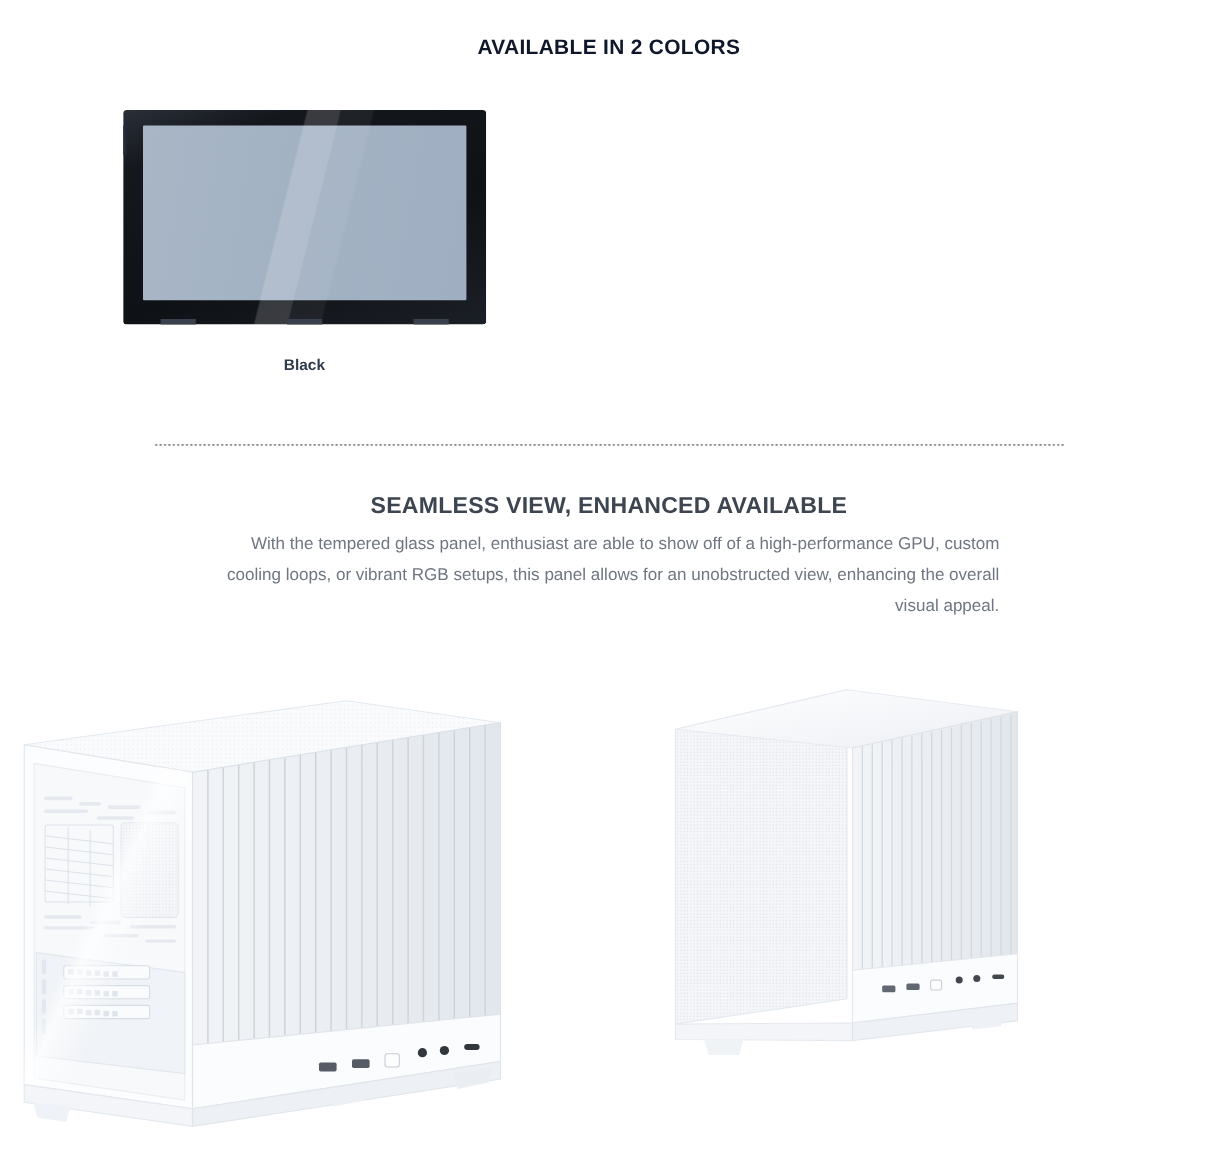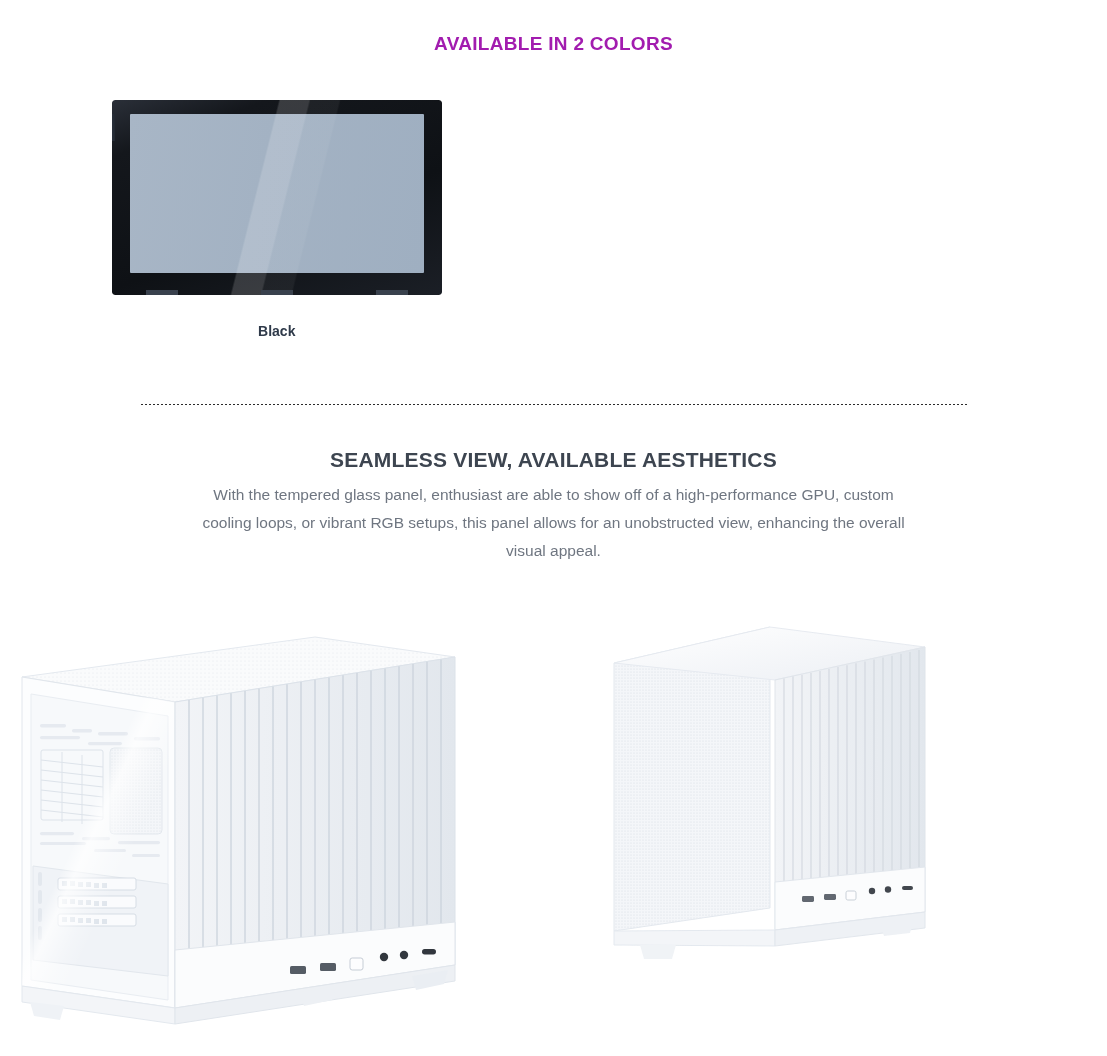--- a/index.html
+++ b/index.html
@@ -12,21 +12,21 @@
     overflow: hidden;
   }
 
   .page { position: relative; width: 1107px; height: 1056px; background:#fff; }
 
   
   .colors-title {
     position: absolute; top: 33px; left: 0; width: 1107px;
     text-align: center;
     font-size: 19px; font-weight: bold; letter-spacing: .3px;
-    color: #a21caf;
+    color: #0f172a;
   }
 
   .swatches {
     position: absolute; top: 100px; left: 0; width: 1107px;
     display: flex;
   }
   .swatch { width: 50%; display: flex; flex-direction: column; align-items: center; }
 
   
   .panel {
@@ -109,21 +109,21 @@
   
   .feature-title {
     position: absolute; top: 448px; left: 0; width: 1107px;
     text-align: center;
     font-size: 21px; font-weight: bold; letter-spacing: .2px;
     color: #3d4550;
   }
   .feature-body {
     position: absolute; top: 481px; left: 50%; transform: translateX(-50%);
     width: 710px;
-    text-align: center;
+    text-align: right;
     font-size: 15.5px; line-height: 28px;
     color: #6f7681;
   }
 
   
   .hero { position: absolute; top: 620px; left: 0; width: 1107px; height: 436px; }
   .hero svg { display:block; width: 1107px; height: 436px; }
 </style>
 </head>
 <body>
@@ -145,21 +145,21 @@
         <div class="foot f3"></div>
       </div>
       <div class="swatch-label">Black</div>
     </div>
 
 
   </div>
 
   <div class="divider"></div>
 
-  <div class="feature-title">SEAMLESS VIEW, AVAILABLE AESTHETICS</div>
+  <div class="feature-title">SEAMLESS VIEW, ENHANCED AVAILABLE</div>
   <div class="feature-body">With the tempered glass panel, enthusiast are able to show off of a high-performance GPU, custom cooling loops, or vibrant RGB setups, this panel allows for an unobstructed view, enhancing the overall visual appeal.</div>
 
   <div class="hero">
     <svg viewBox="0 0 1107 436" xmlns="http://www.w3.org/2000/svg">
       <defs>
         <linearGradient id="finG" x1="0" y1="0" x2="1" y2="0">
           <stop offset="0" stop-color="#f2f4f7"></stop>
           <stop offset="1" stop-color="#e2e7ed"></stop>
         </linearGradient>
         <linearGradient id="sideG" x1="0" y1="0" x2="0" y2="1">

